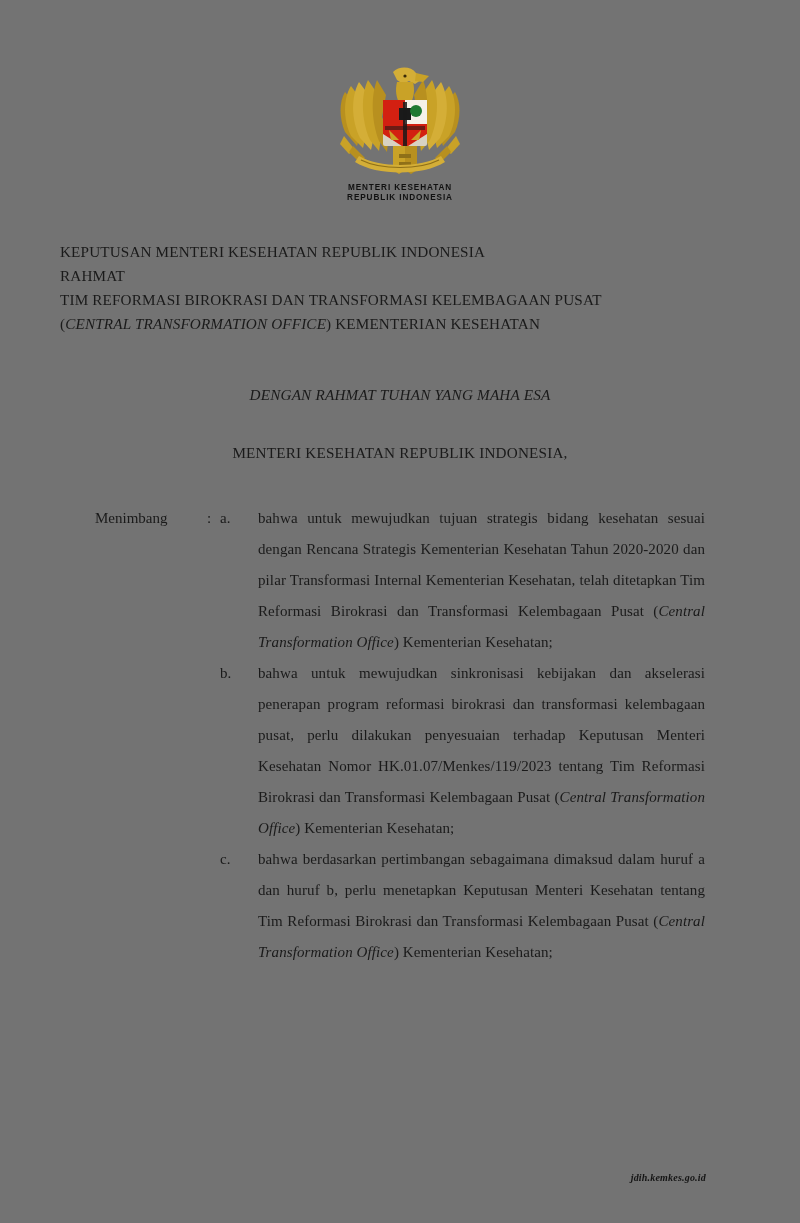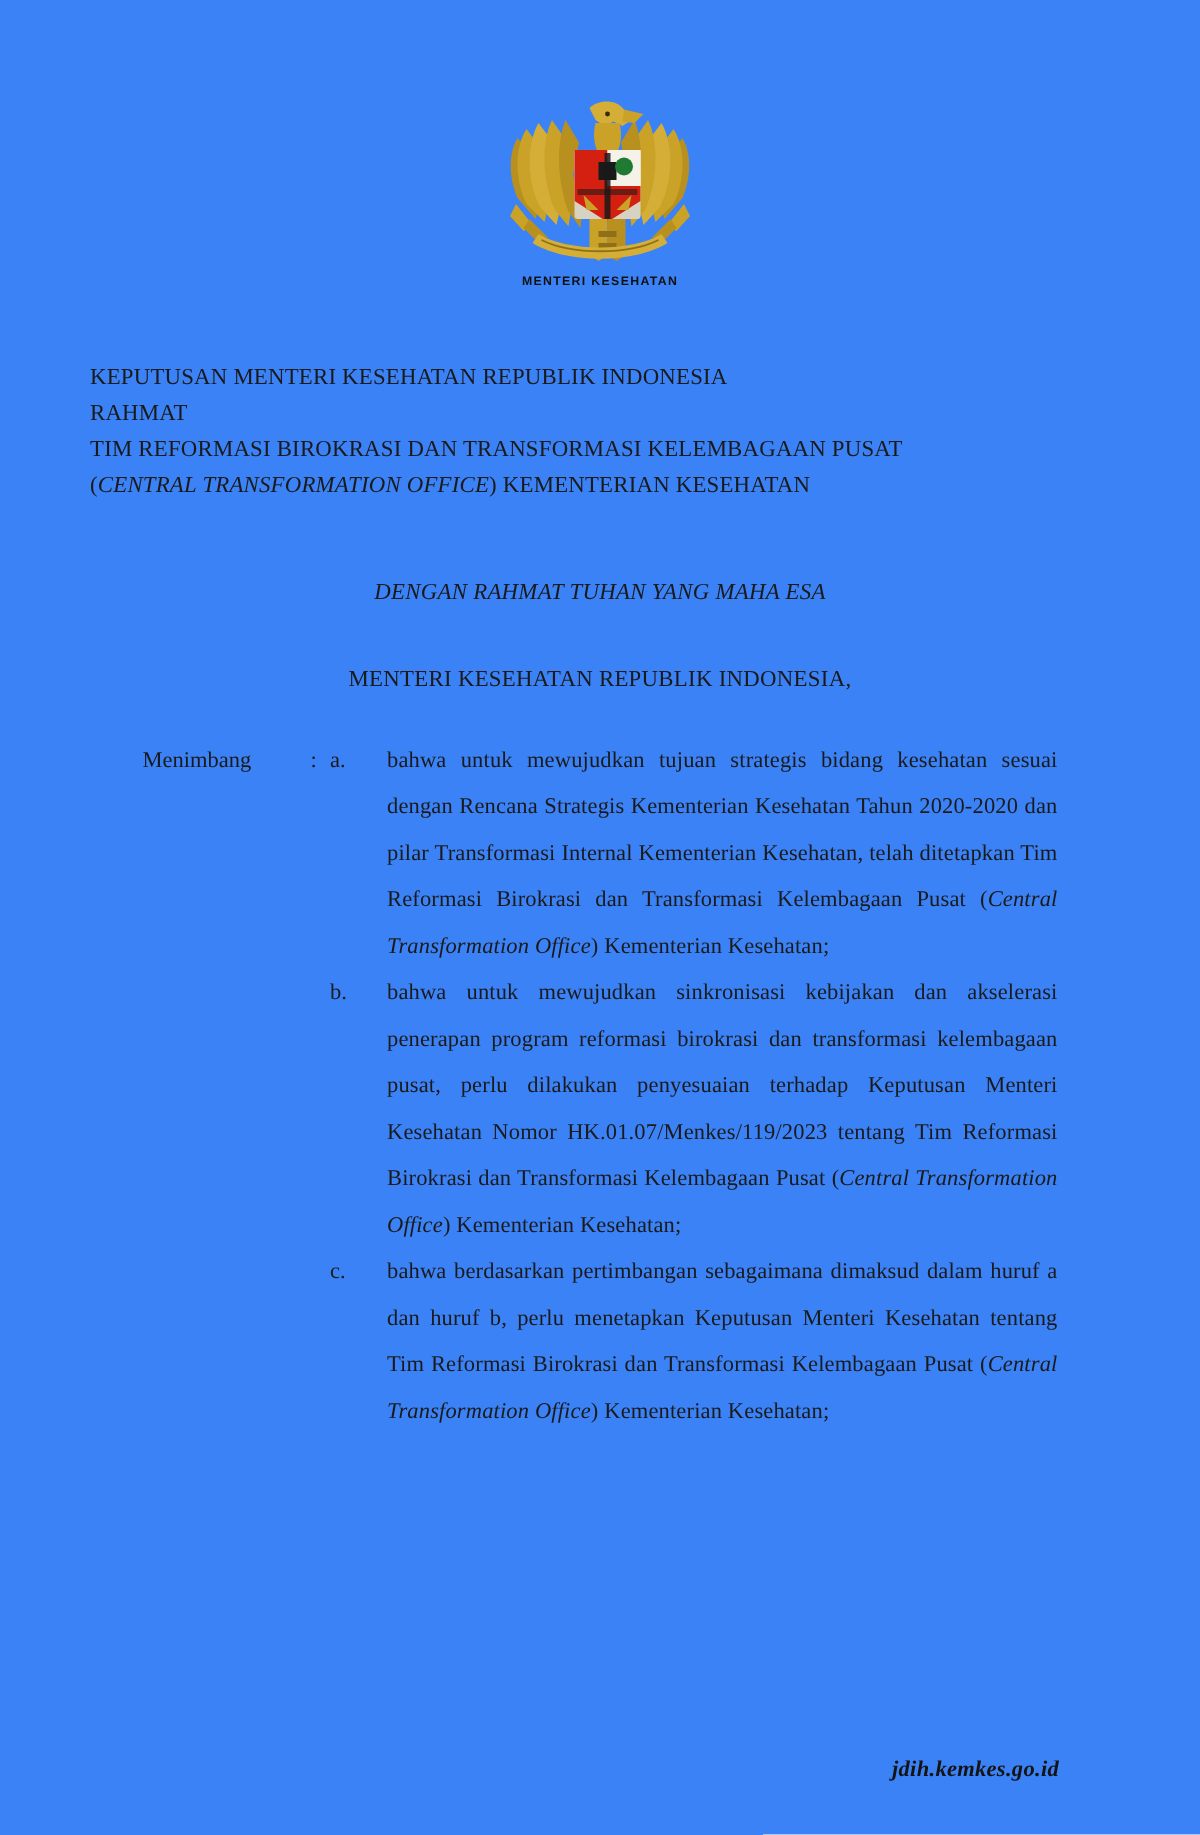--- a/index.html
+++ b/index.html
@@ -8,21 +8,21 @@
     background: #ffffff;
   }
   body {
     font-family: "Liberation Serif", "DejaVu Serif", serif;
     color: #1a1a1a;
   }
   .page {
     position: relative;
     width: 800px;
     height: 1223px;
-    background: #3b82f6;
+    background: #737373;
     overflow: hidden;
     box-sizing: border-box;
   }
 
   
   .emblem-block {
     position: absolute;
     left: 0;
     top: 62px;
     width: 800px;
@@ -73,21 +73,21 @@
     line-height: 22px;
     letter-spacing: 0.2px;
   }
   .invocation.one { top: 384px; font-style: italic; }
   .invocation.two { top: 442px; }
 
   
   .considerations {
     position: absolute;
     left: 0;
-    top: 492px;
+    top: 503px;
     width: 775px;
   }
   .cons-row {
     position: relative;
     display: block;
     width: 800px;
   }
   .cons-label {
     position: absolute;
     left: 95px;
@@ -124,21 +124,21 @@
   }
 
   
   .footer-watermark {
     position: absolute;
     right: 94px;
     top: 1172px;
     font-family: "Liberation Serif", "DejaVu Serif", serif;
     font-weight: bold;
     font-style: italic;
-    font-size: 15px;
+    font-size: 10px;
     color: #141414;
     letter-spacing: 0.2px;
   }
 </style>
 </head>
 <body>
 
 <div class="page">
 
   <div class="emblem-block">
@@ -192,20 +192,21 @@
         <path d="M62 92 L74 92 L74 96 L62 96 Z" fill="#8f7018"></path>
       </g>
 
       <g>
         <path d="M22 94 C42 106 84 106 104 94 L108 100 C86 114 40 114 18 100 Z" fill="#d4ae37"></path>
         <path d="M24 98 C44 108 82 108 102 98" stroke="#8f7018" stroke-width="1.2" fill="none"></path>
       </g>
     </svg>
     <div class="emblem-caption">
       <div>MENTERI KESEHATAN</div>
+      <div>REPUBLIK INDONESIA</div>
     </div>
   </div>
 
   <div class="title-block">
     <div class="title-line">KEPUTUSAN MENTERI KESEHATAN REPUBLIK INDONESIA</div>
     <div class="title-line">RAHMAT</div>
     <div class="title-line">TIM REFORMASI BIROKRASI DAN TRANSFORMASI KELEMBAGAAN PUSAT</div>
     <div class="title-line"><span>(</span><span class="ital">CENTRAL TRANSFORMATION OFFICE</span><span>) KEMENTERIAN KESEHATAN</span></div>
   </div>
 

